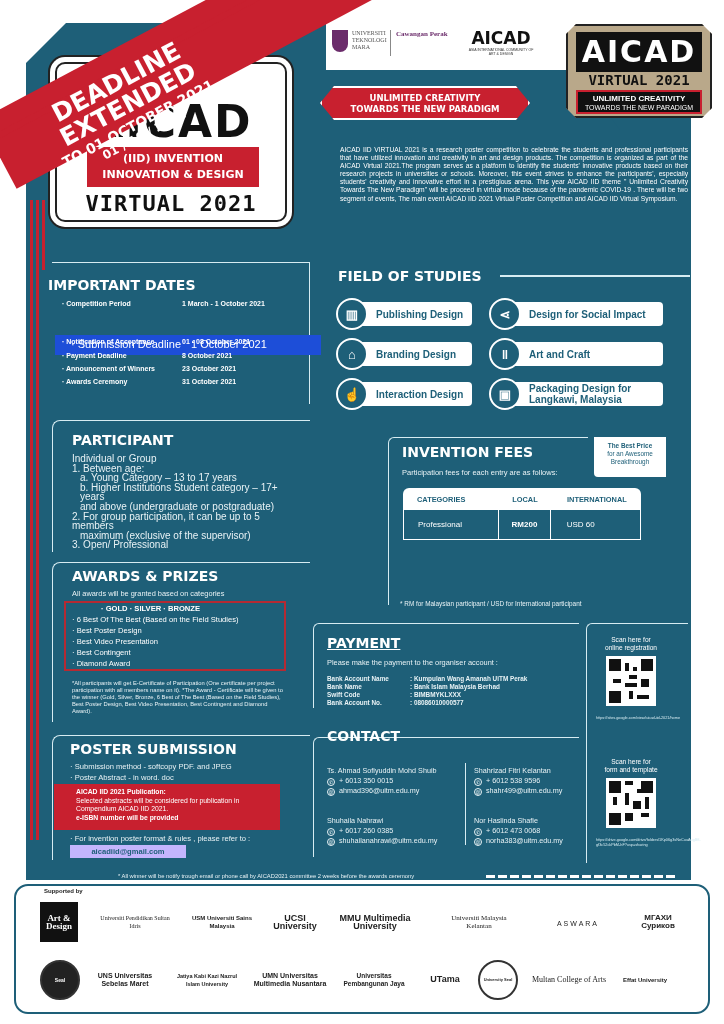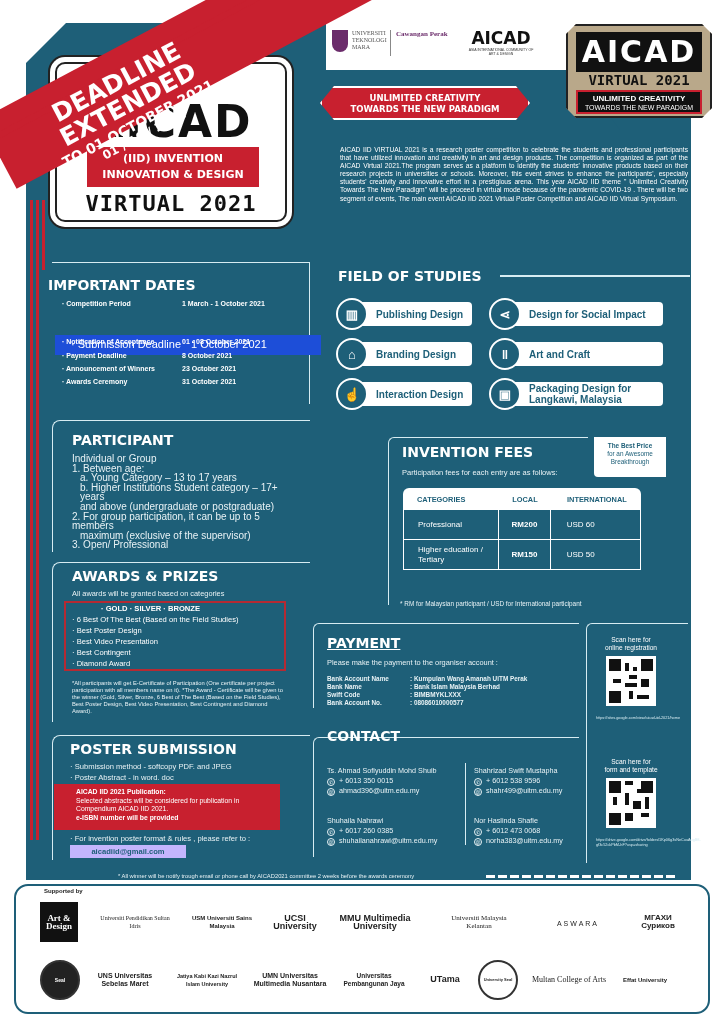--- a/index.html
+++ b/index.html
@@ -259,25 +259,20 @@
   <div class="fees-head">
     <span class="c1">CATEGORIES</span>
     <span class="c2">LOCAL</span>
     <span class="c3">INTERNATIONAL</span>
   </div>
   <div class="fees-row">
     <span class="c1">Professional</span>
     <span class="c2">RM200</span>
     <span class="c3">USD 60</span>
   </div>
-  <div class="fees-row">
-    <span class="c1">Higher education / Tertiary</span>
-    <span class="c2">RM150</span>
-    <span class="c3">USD 50</span>
-  </div>
 </div>
 <div class="abs" id="fees-note">* RM for Malaysian participant / USD for International participant</div>
 
 <div class="abs" style="left:52px;top:562px;width:258px;height:160px;border-top:1.5px solid #d7ecf2;border-left:1.5px solid #d7ecf2;border-radius:8px 0 0 0;"></div>
 <div class="abs section-title" id="awards-title">AWARDS &amp; PRIZES</div>
 <div class="abs" id="awards-sub">All awards will be granted based on categories</div>
 <div class="abs" id="awards-box"></div>
 <div class="award-item" id="award-medals" style="top:604px;margin-left:29px;">·  GOLD    ·    SILVER    ·    BRONZE</div>
 <div class="award-item" style="top:615px;">·  6  Best Of The Best (Based on the Field Studies)</div>
 <div class="award-item" style="top:626px;">·  Best Poster Design</div>
@@ -364,21 +359,21 @@
 
 <div class="abs" id="contact-frame"></div>
 <div class="abs section-title" id="contact-title">CONTACT</div>
 <div class="abs" id="contact-div"></div>
 <div class="contact-card" style="left:327px;top:766px;">
   <div>Ts. Ahmad  Sofiyuddin Mohd Shuib</div>
   <div><span class="ic">✆</span><span>+ 6013 350 0015</span></div>
   <div><span class="ic">@</span><span>ahmad396@uitm.edu.my</span></div>
 </div>
 <div class="contact-card" style="left:474px;top:766px;">
-  <div>Shahrizad Swift Mustapha</div>
+  <div>Shahrizad Fitri Kelantan</div>
   <div><span class="ic">✆</span><span>+ 6012 538 9596</span></div>
   <div><span class="ic">@</span><span>shahr499@uitm.edu.my</span></div>
 </div>
 <div class="contact-card" style="left:327px;top:816px;">
   <div>Shuhaila Nahrawi</div>
   <div><span class="ic">✆</span><span>+ 6017 260 0385</span></div>
   <div><span class="ic">@</span><span>shuhailanahrawi@uitm.edu.my</span></div>
 </div>
 <div class="contact-card" style="left:474px;top:816px;">
   <div>Nor Haslinda Shafie</div>

